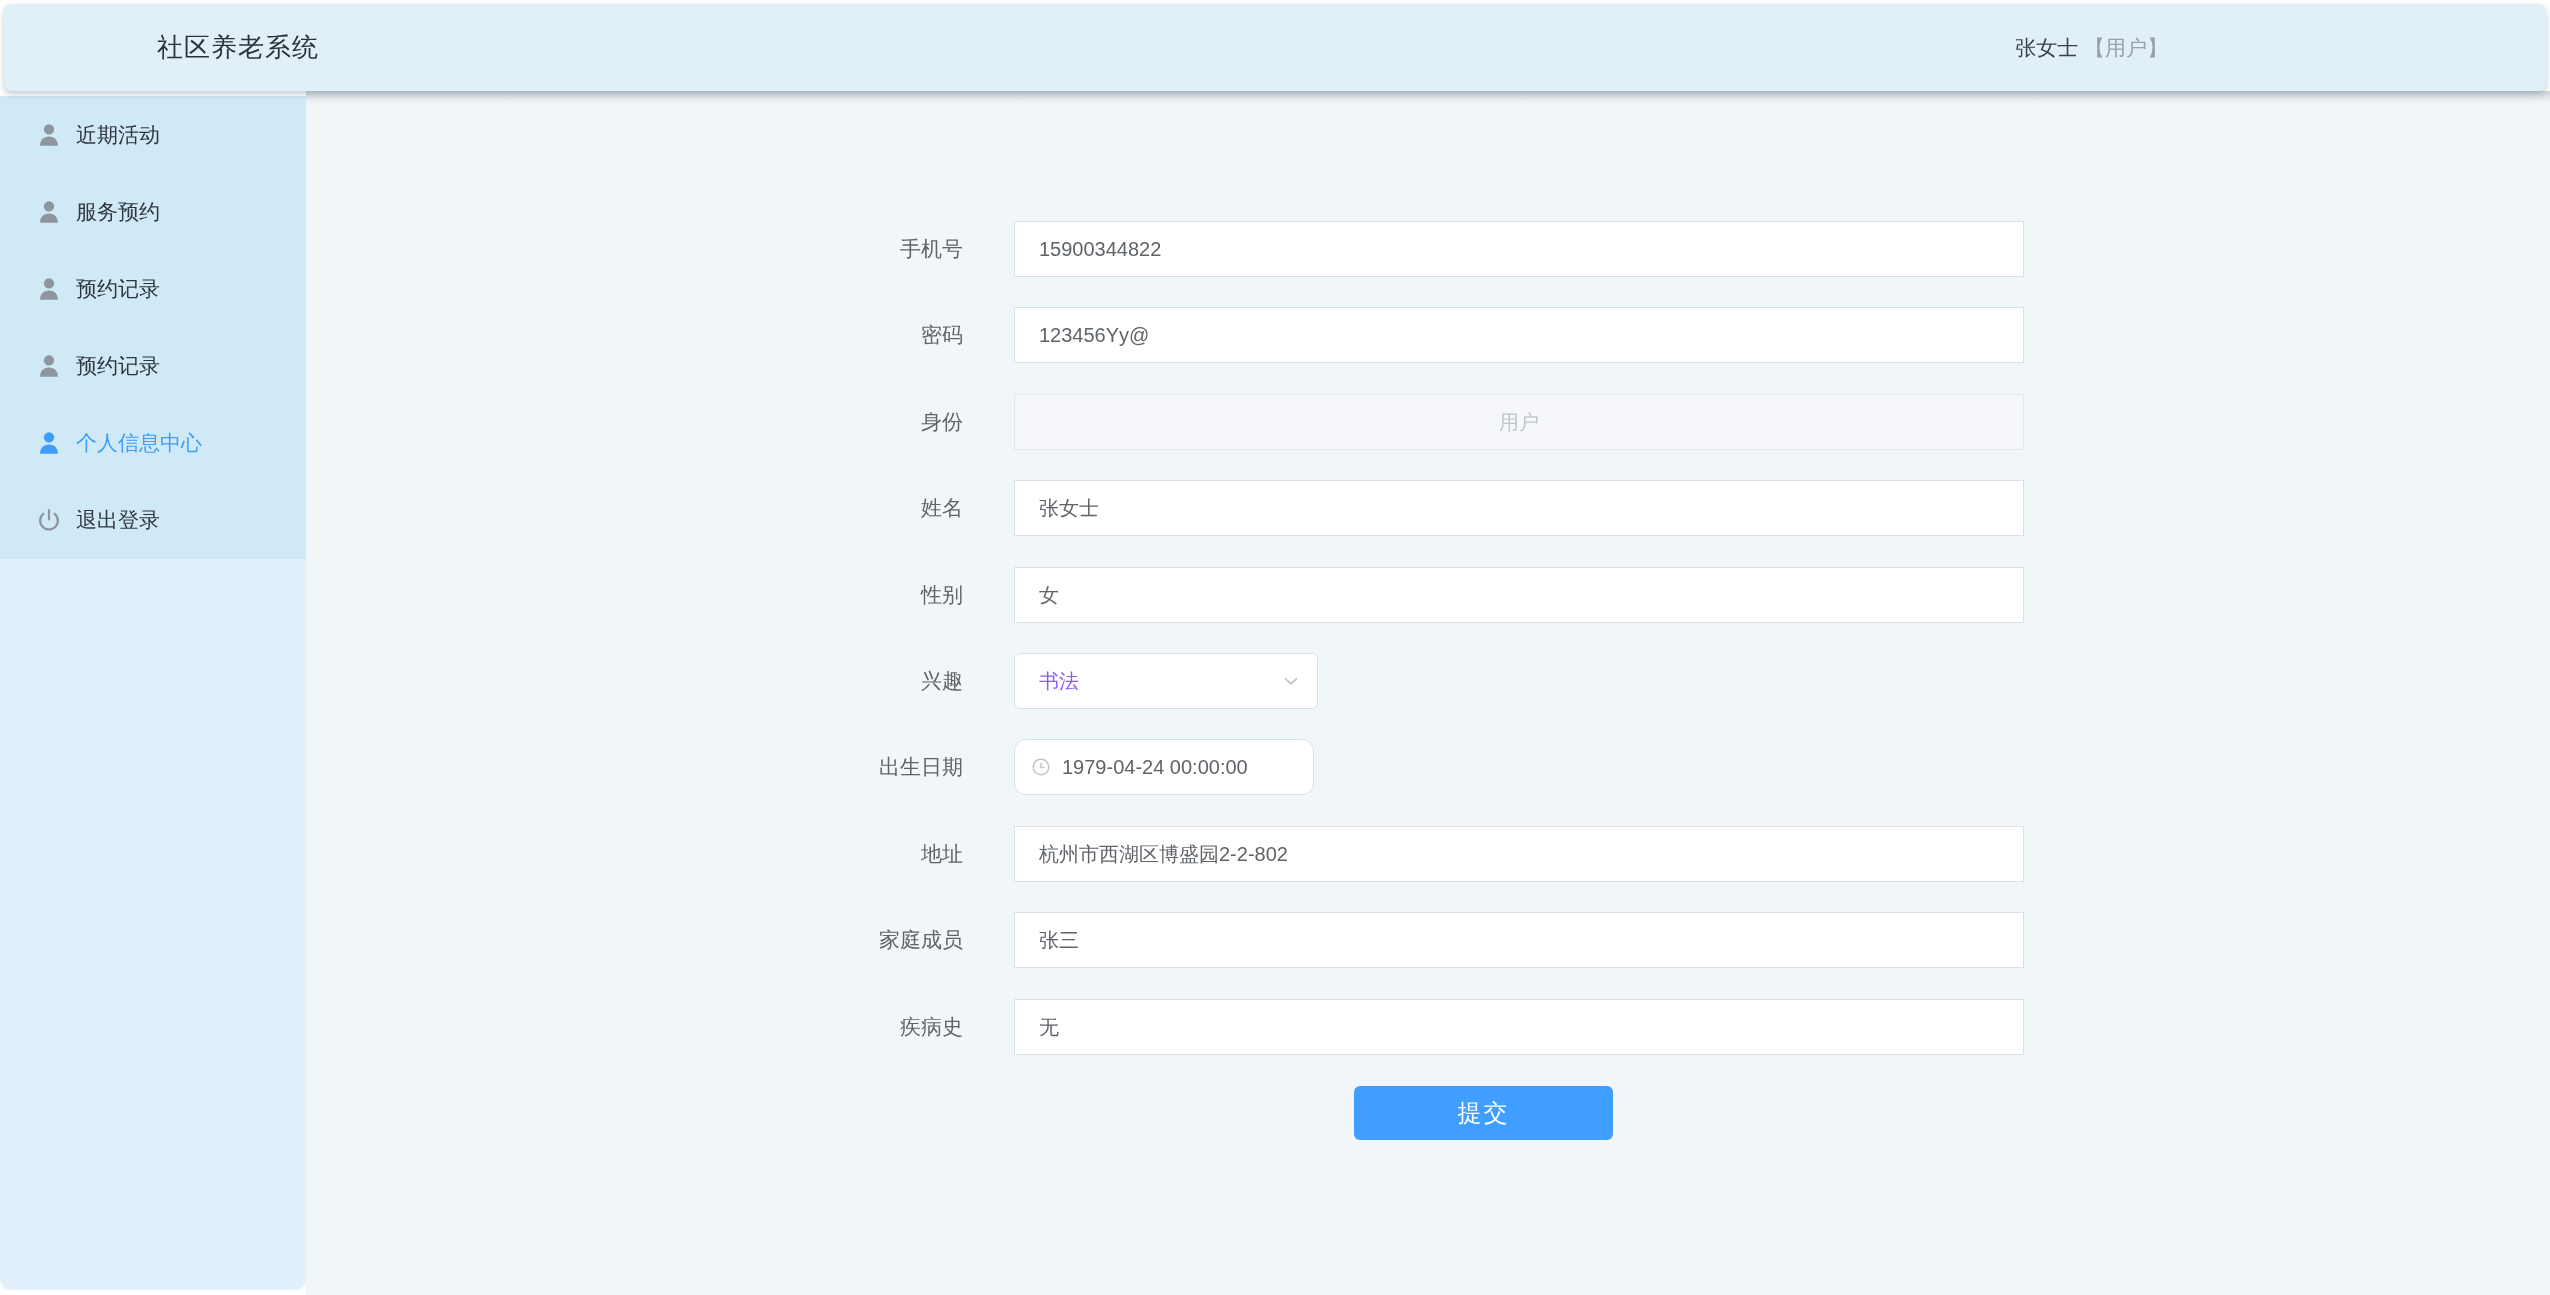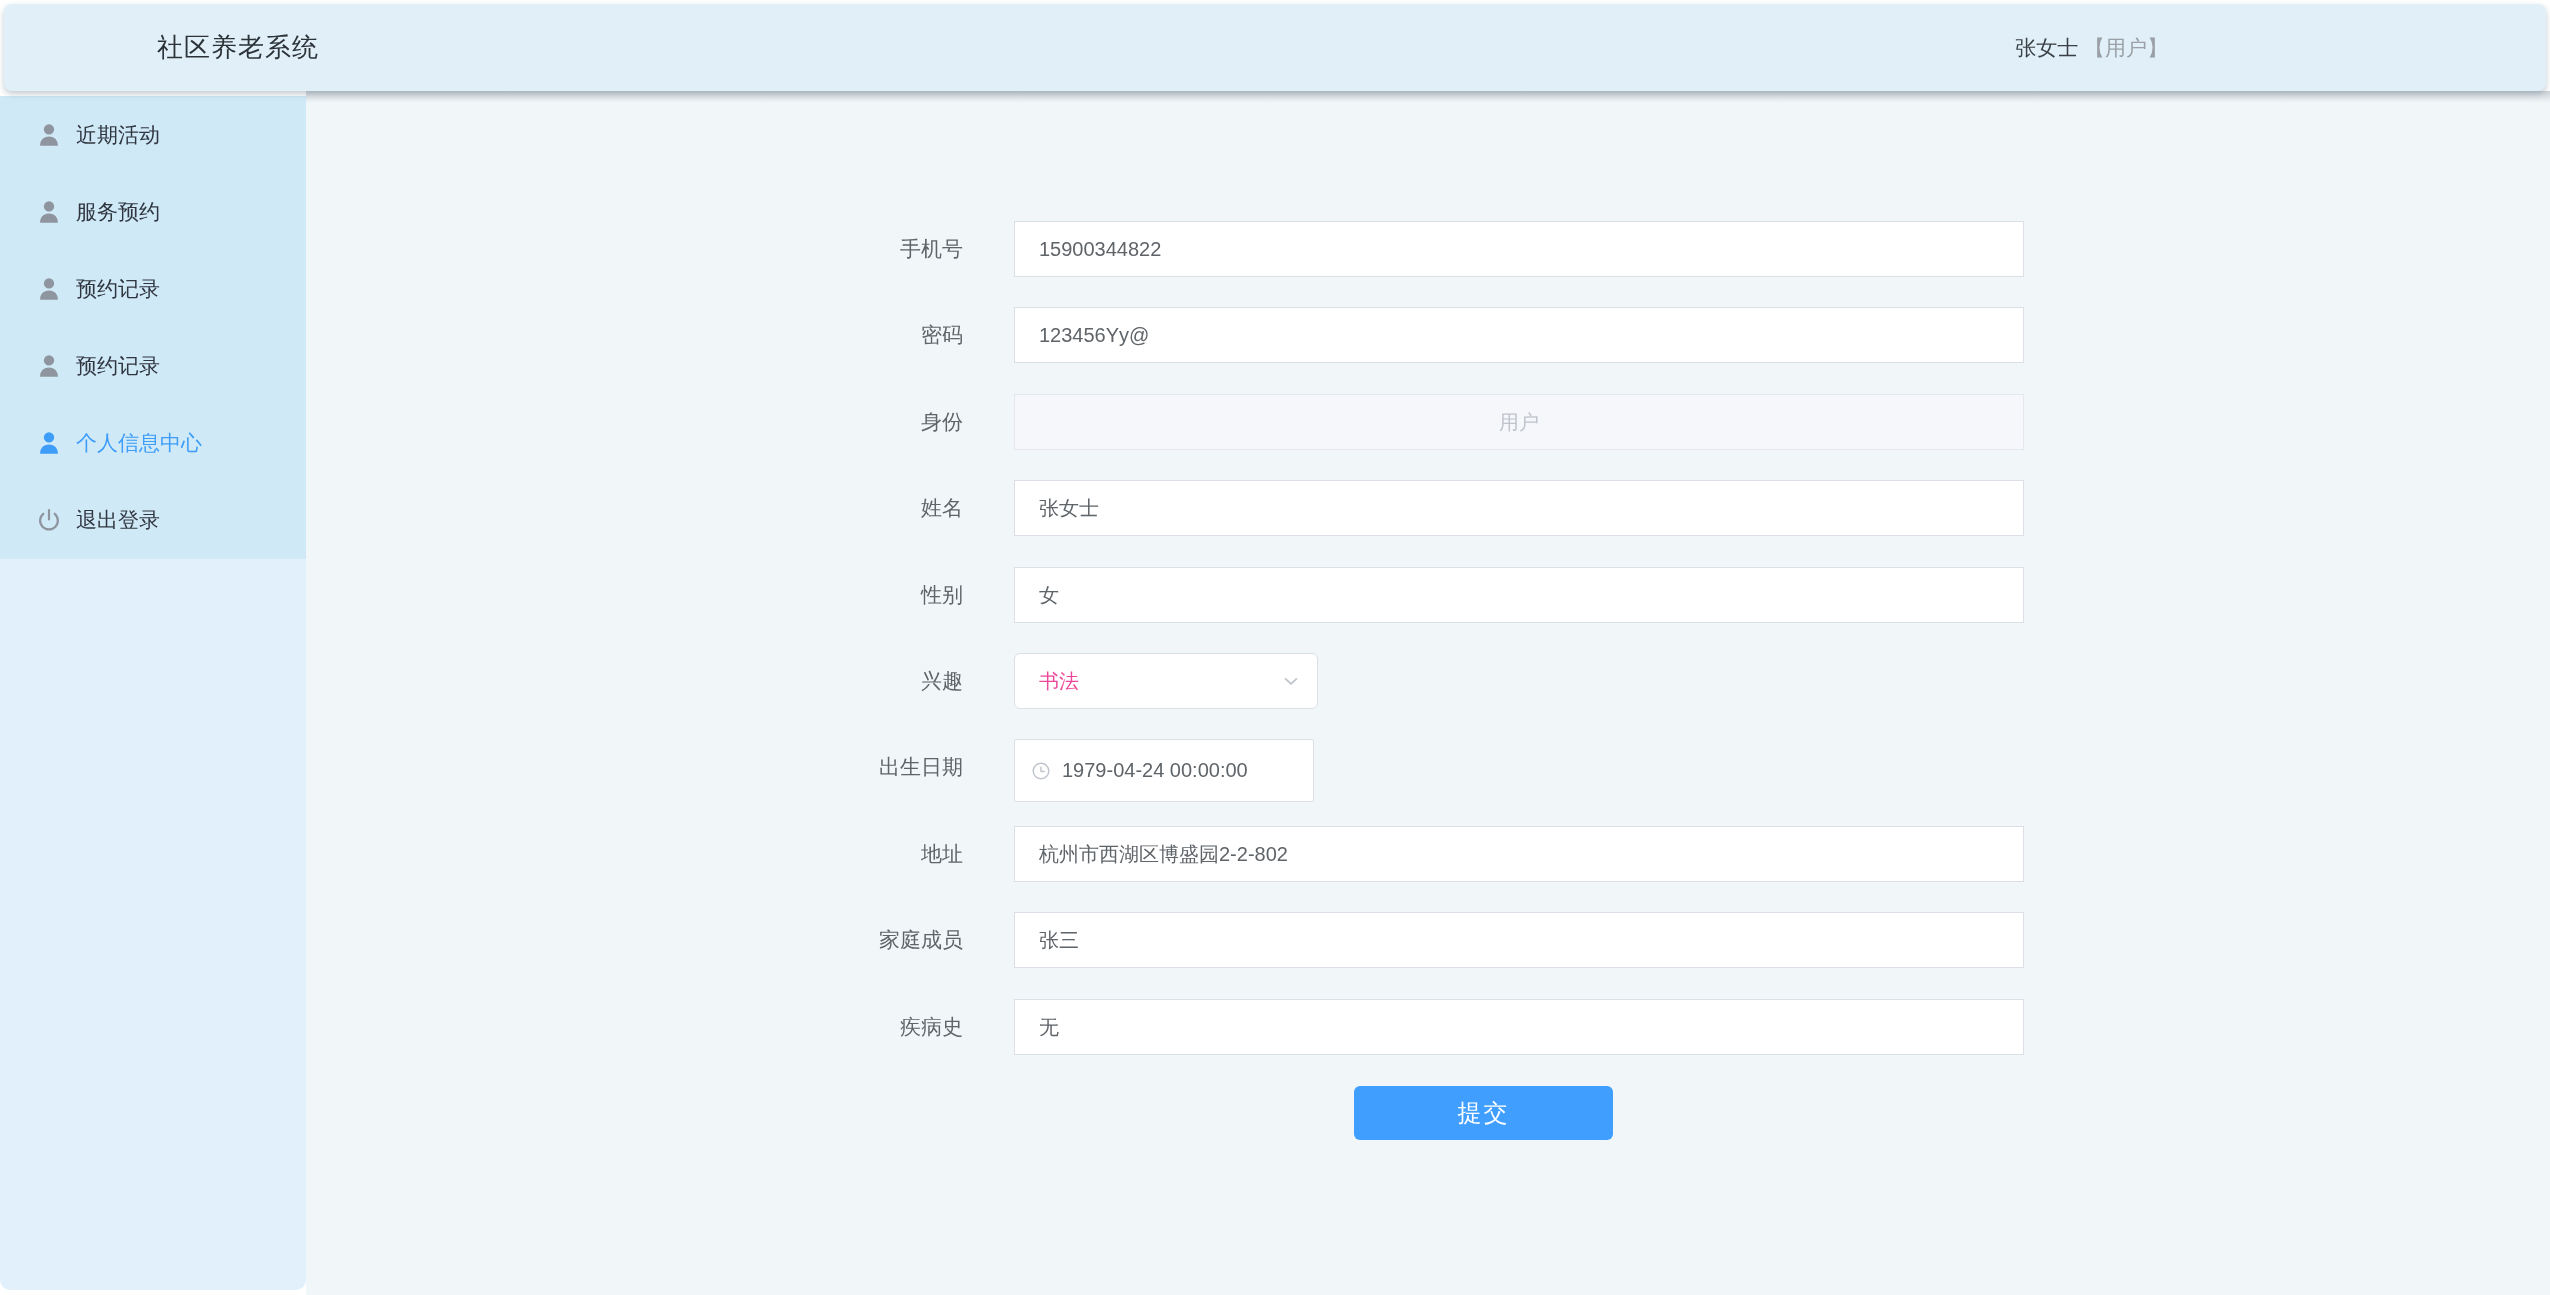--- a/index.html
+++ b/index.html
@@ -67,25 +67,25 @@
   }
   .f-input::placeholder { color:#c0c4cc; }
   .f-input:disabled {
     background:#f5f7fa; border-color:#e4e7ed; color:#be185d; cursor:not-allowed;text-align:center;
   }
   .f-select {
     position:relative; width:304px; height:56px; border:1.6px solid #dcdfe6;
     border-radius:6px; background:#ffffff; display:flex; align-items:center;
     padding:0 50px 0 24px; cursor:pointer;
   }
-  .sel-text { font-size:20px; color:#ec4899; }
+  .sel-text { font-size:20px; color:#8b5cf6; }
   .sel-arrow { position:absolute; right:16px; width:20px; height:20px; color:#c0c4cc; }
   .sel-arrow svg { width:100%; height:100%; display:block; }
   .f-date {
-    width:300px; height:63px; border:1.6px solid #dcdfe6; border-radius:2px;
+    width:300px; height:56px; border:1.6px solid #dcdfe6; border-radius:12px;
     background:#ffffff; display:flex; align-items:center; padding:0 15px;
     cursor:pointer;
   }
   .date-icon { width:22px; height:22px; margin-right:10px; color:#c0c4cc; flex:none; }
   .date-icon svg { width:100%; height:100%; display:block; }
   .date-text { font-size:20px; color:#5f6469; white-space:nowrap; }
 
   .submit-btn {
     position:absolute; left:1048px; top:995px; width:259px; height:54px;
     background:#409eff; color:#ffffff; font-size:24px; letter-spacing:2px;

